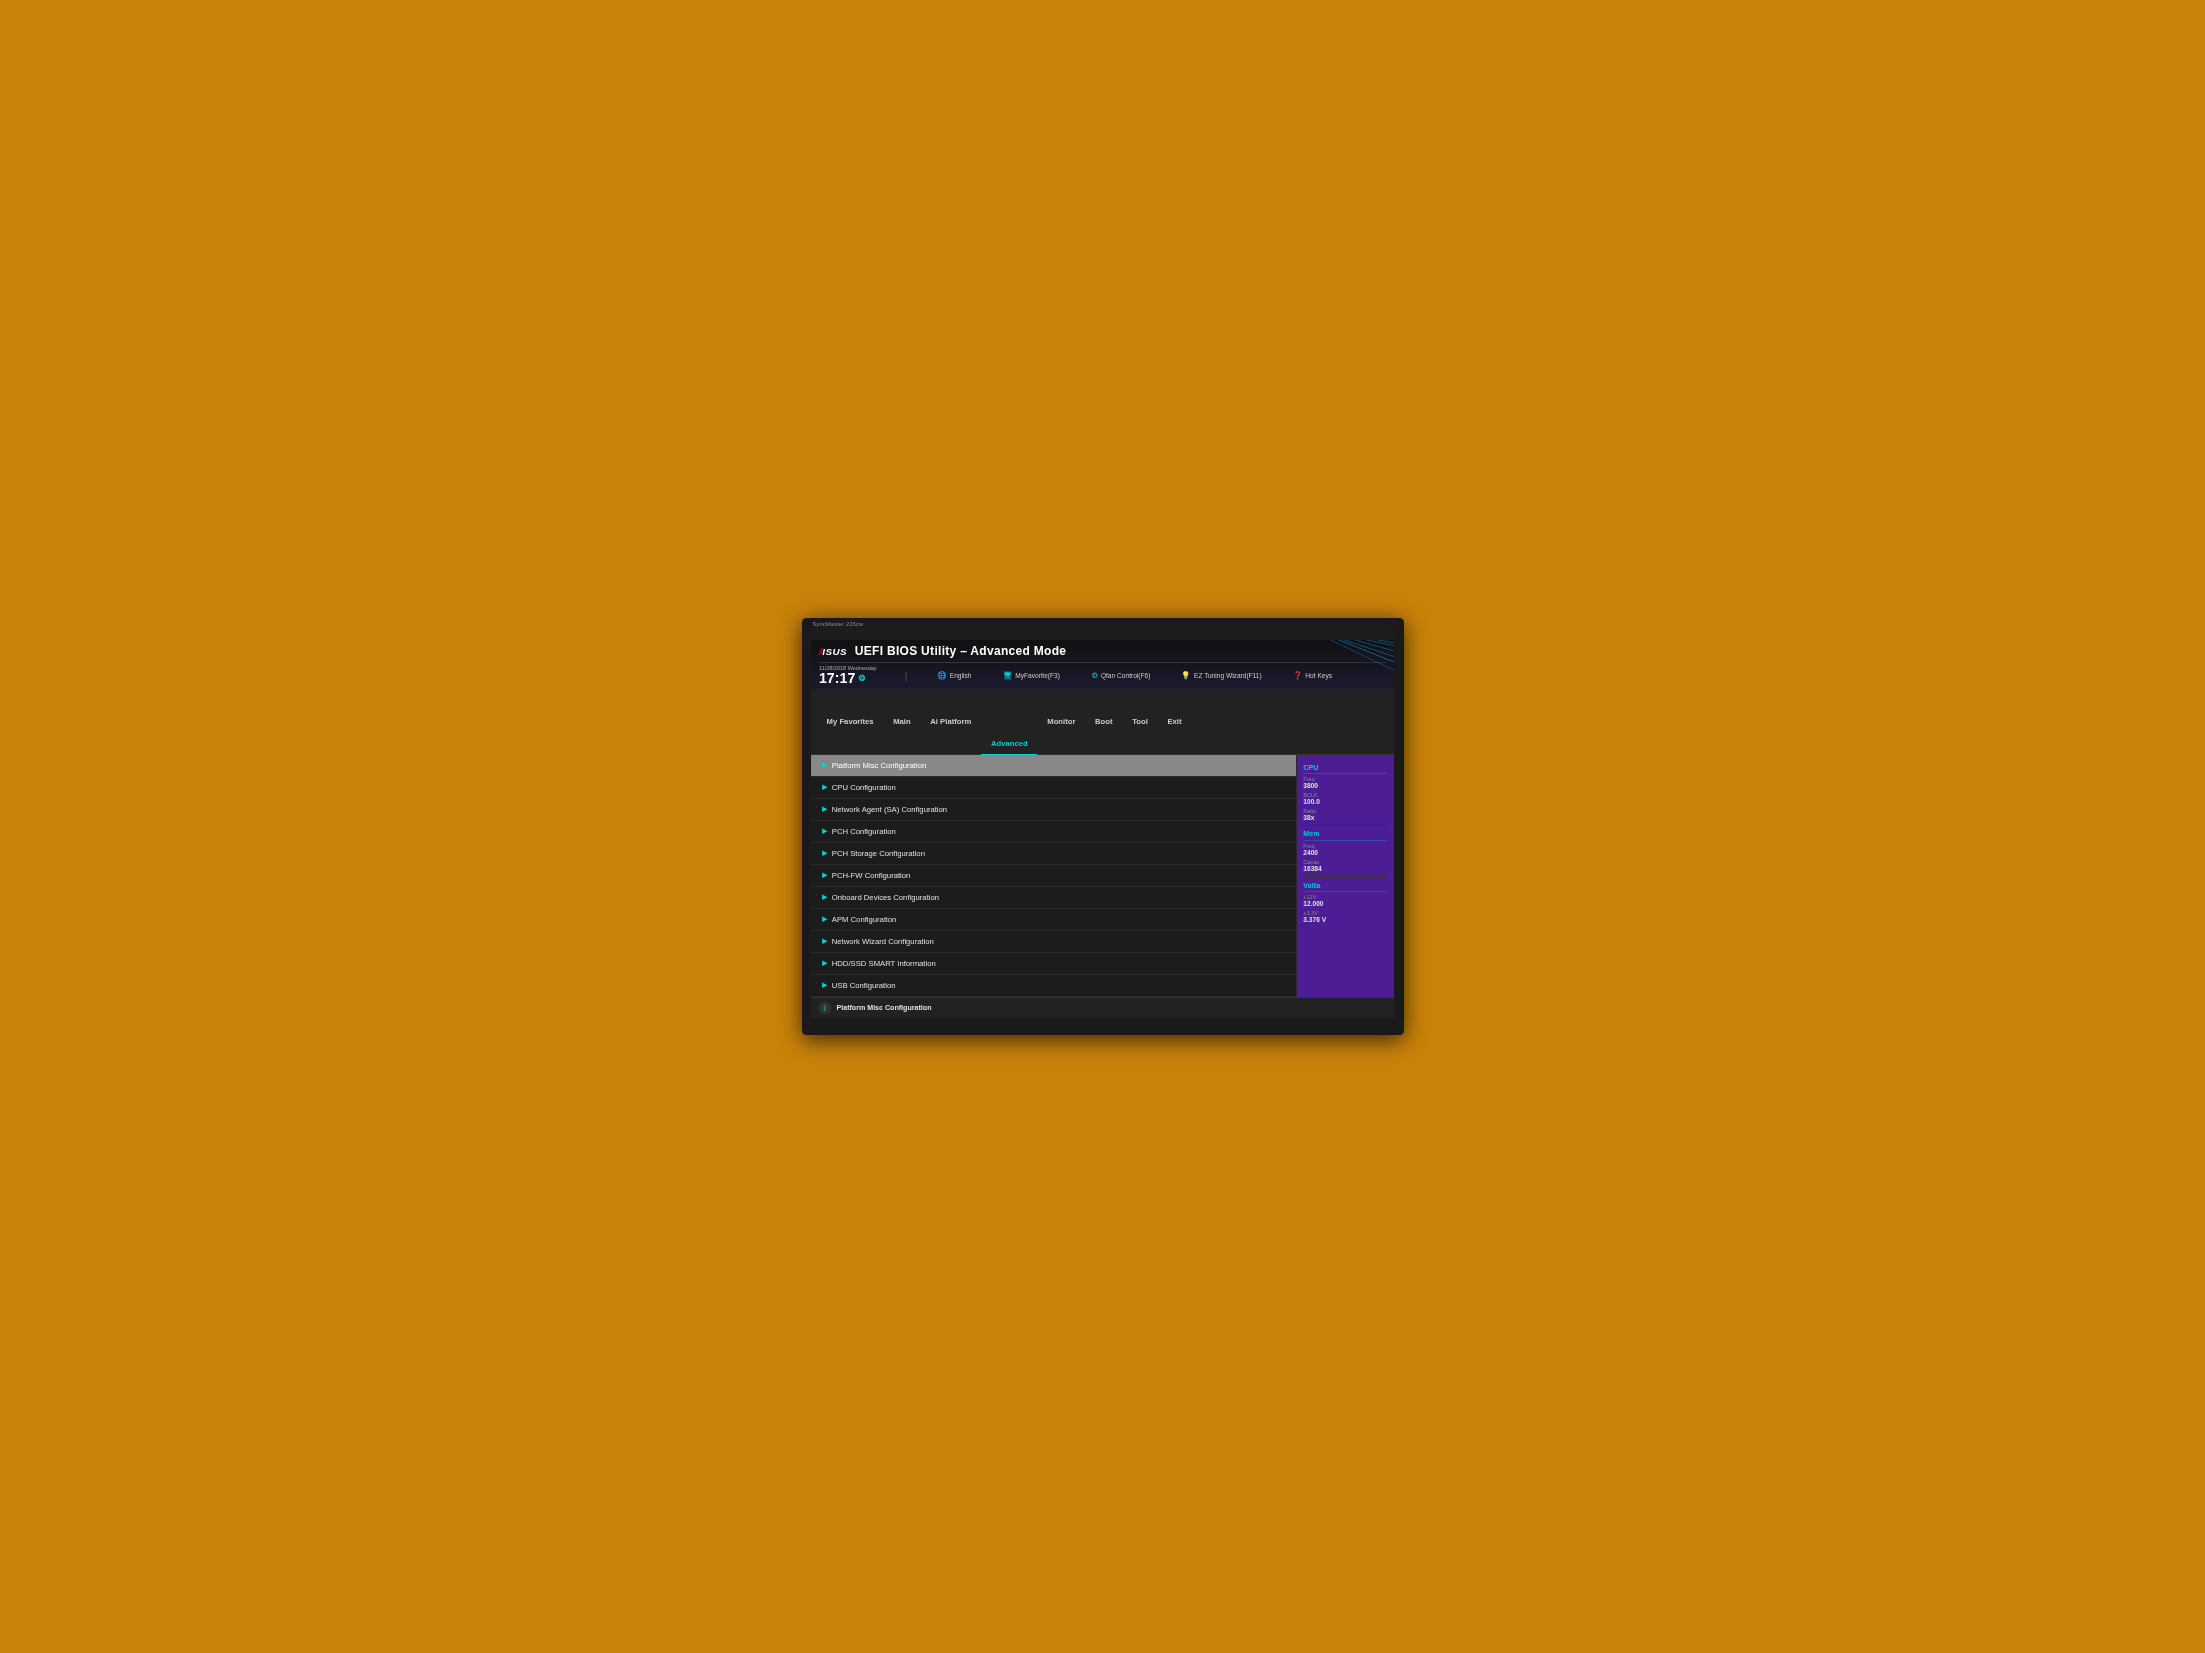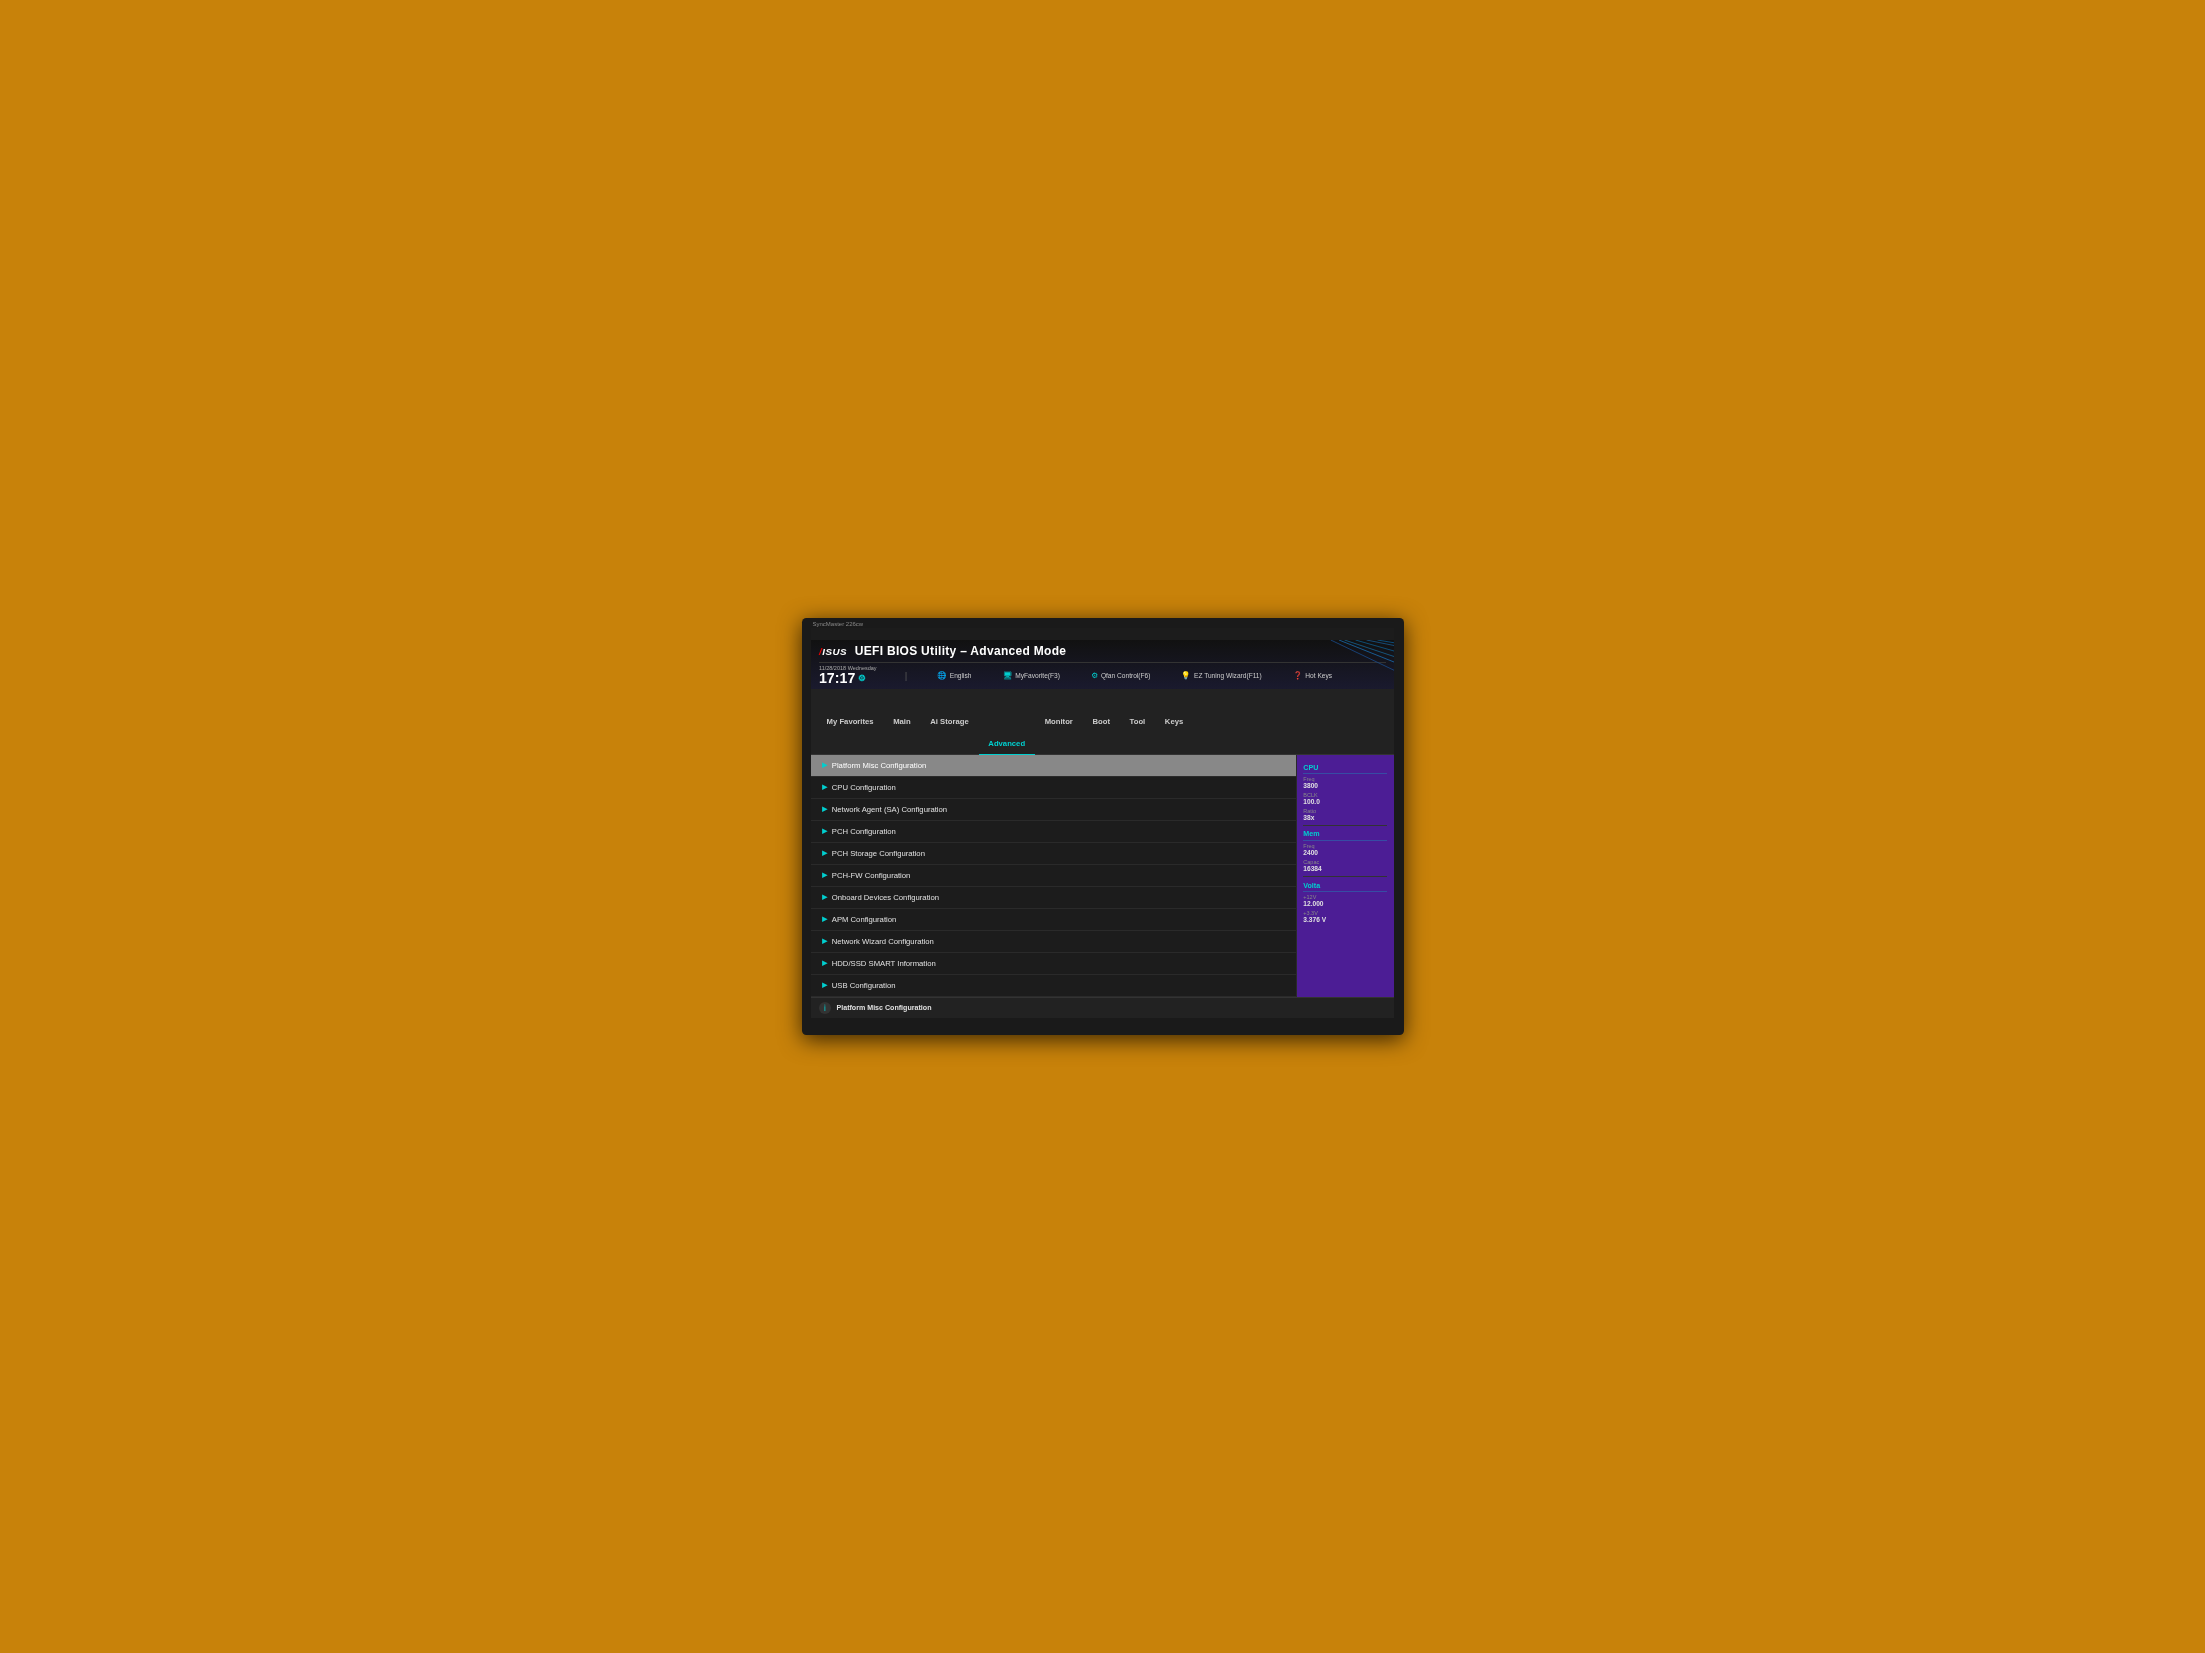--- a/index.html
+++ b/index.html
@@ -274,26 +274,26 @@
         <div class="header-btn">
           <span class="btn-icon">❓</span>
           <span>Hot Keys</span>
         </div>
       </div>
     </div>
 
     <div class="nav-tabs">
       <div class="nav-tab">My Favorites</div>
       <div class="nav-tab">Main</div>
-      <div class="nav-tab">Ai Storage</div>
+      <div class="nav-tab">Ai Platform</div>
       <div class="nav-tab active">Advanced</div>
       <div class="nav-tab">Monitor</div>
       <div class="nav-tab">Boot</div>
       <div class="nav-tab">Tool</div>
-      <div class="nav-tab">Keys</div>
+      <div class="nav-tab">Exit</div>
     </div>
 
     <div class="main-content">
       <div class="menu-panel">
 
         <div class="menu-item selected">
           <span class="arrow">▶</span>
           <span>Platform Misc Configuration</span>
         </div>
         <div class="menu-item">

